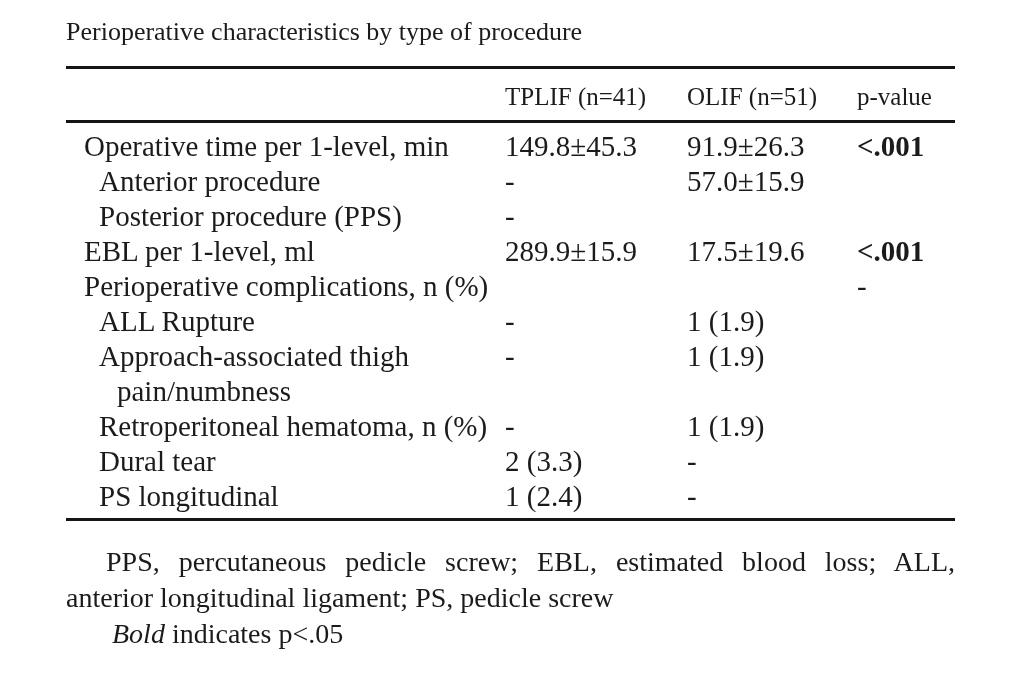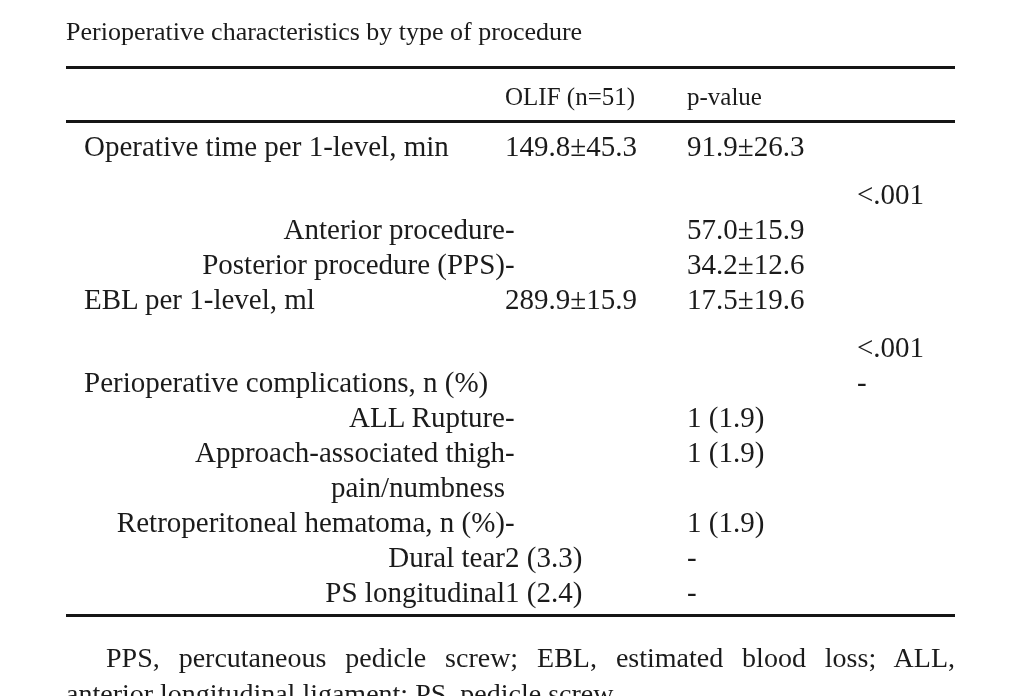--- a/index.html
+++ b/index.html
@@ -36,23 +36,23 @@
     font-size: 25px;
     padding: 14px 0 9px 0;
   }
   .tbody {
     font-size: 29px;
     line-height: 35px;
     padding: 6px 0 4px 0;
   }
   .cell { white-space: nowrap; }
   .lbl { padding-left: 18px; }
-  .ind1 { padding-left: 33px; text-align: right; }
+  .ind1 { padding-left: 33px; }
   .wrap2 { padding-left: 18px; }
-  .bold { font-weight: normal; margin-top: 48px; }
+  .bold { font-weight: bold; }
   .footnote {
     margin-top: 23px;
     font-size: 28px;
     line-height: 36px;
   }
   .fn-line1 {
     text-align: justify;
     text-align-last: justify;
     text-indent: 40px;
   }
@@ -66,20 +66,21 @@
 
   <div class="caption">
     <div>Perioperative characteristics by type of procedure</div>
   </div>
 
   <div>
     <div class="rule top"></div>
 
     <div class="grid-row hdr">
       <div class="cell lbl"></div>
+      <div class="cell">TPLIF (n=41)</div>
       <div class="cell">OLIF (n=51)</div>
       <div class="cell">p-value</div>
     </div>
 
     <div class="rule mid"></div>
 
     <div class="tbody">
 
       <div class="grid-row">
         <div class="cell lbl">Operative time per 1-level, min</div>
@@ -91,21 +92,20 @@
       <div class="grid-row">
         <div class="cell lbl ind1">Anterior procedure</div>
         <div class="cell">-</div>
         <div class="cell">57.0±15.9</div>
         <div class="cell"></div>
       </div>
 
       <div class="grid-row">
         <div class="cell lbl ind1">Posterior procedure (PPS)</div>
         <div class="cell">-</div>
-        <div class="cell">34.2±12.6</div>
         <div class="cell"></div>
       </div>
 
       <div class="grid-row">
         <div class="cell lbl">EBL per 1-level, ml</div>
         <div class="cell">289.9±15.9</div>
         <div class="cell">17.5±19.6</div>
         <div class="cell bold">&lt;.001</div>
       </div>
 

